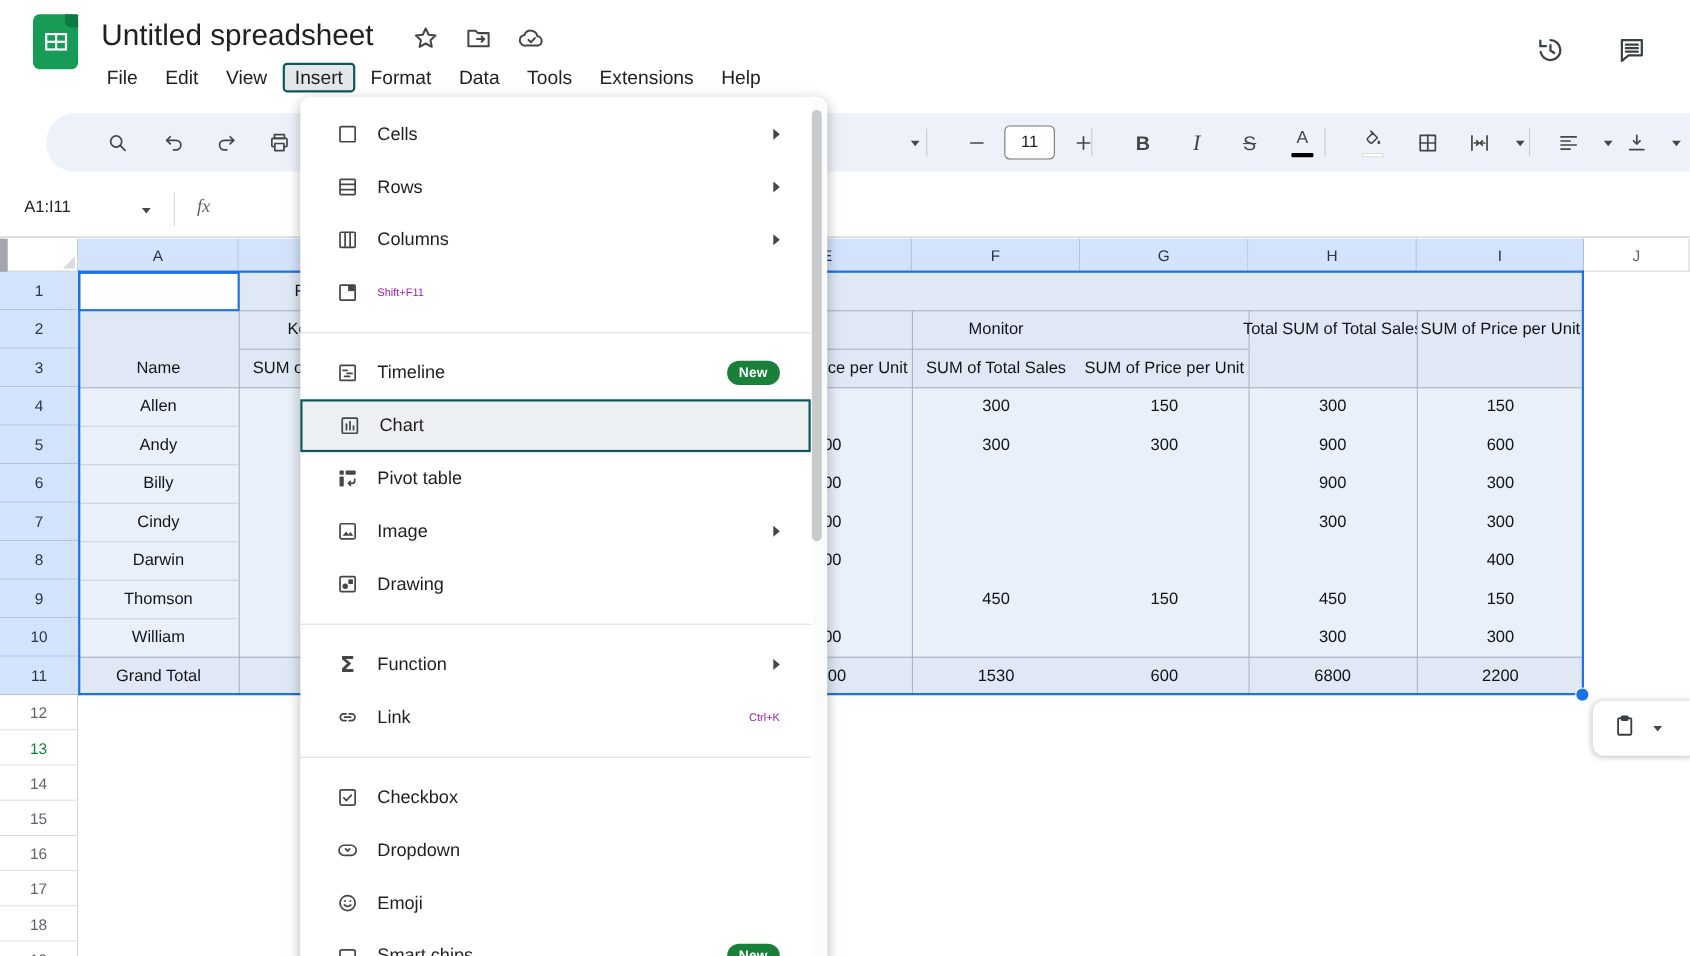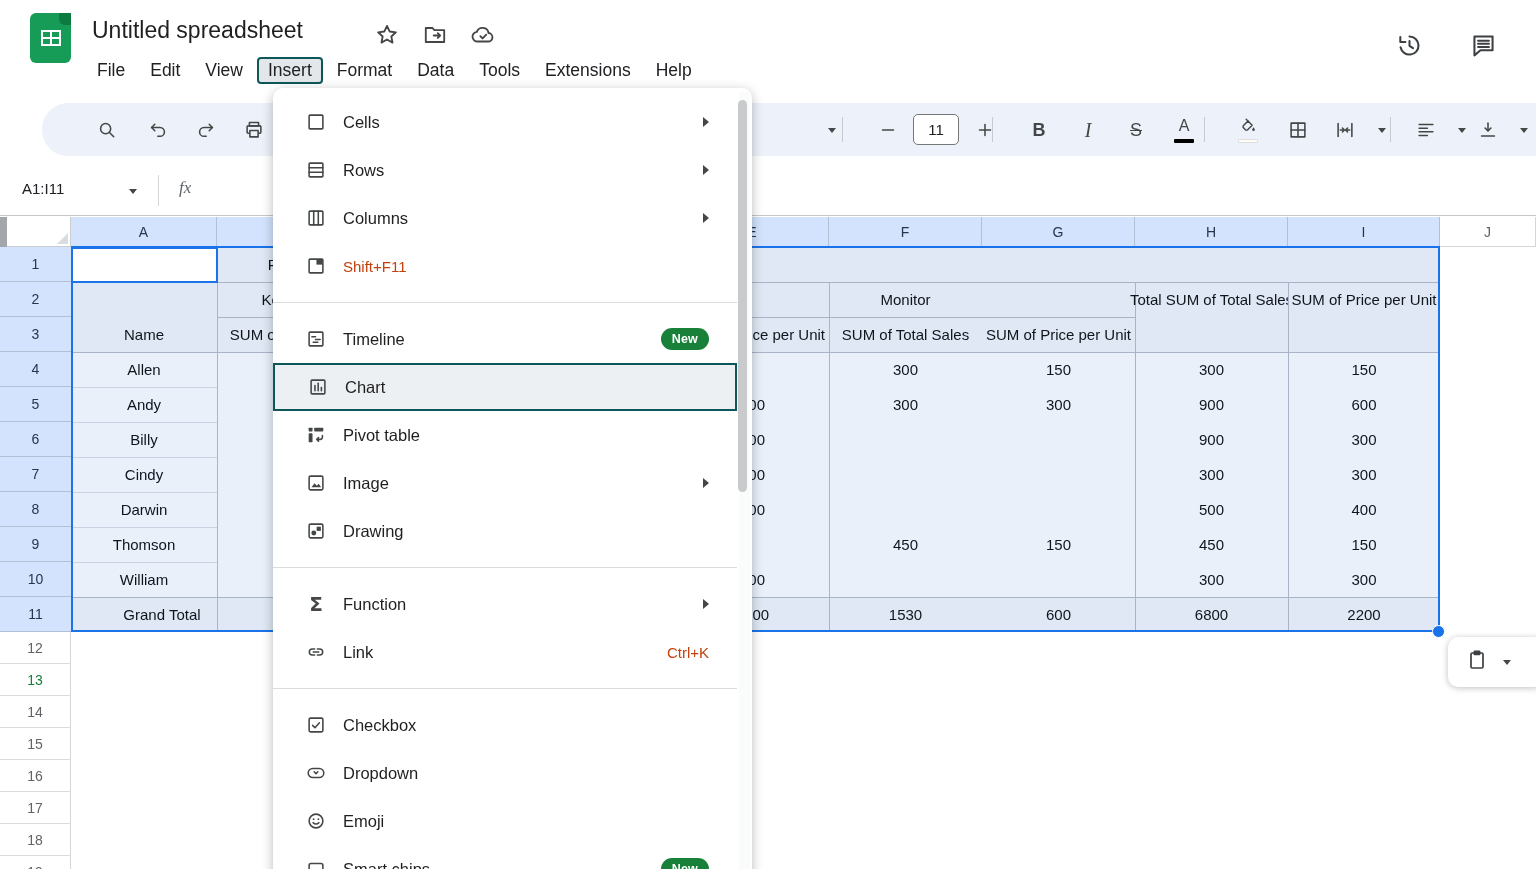--- a/index.html
+++ b/index.html
@@ -5,21 +5,21 @@
   *{box-sizing:border-box;margin:0;padding:0}
   html,body{width:1536px;height:869px;overflow:hidden;background:#fff;
     font-family:"Liberation Sans",sans-serif;color:#1f1f1f}
 
   
   #topbar{position:absolute;left:0;top:0;width:1536px;height:96px;background:#fff;z-index:10}
   #logo{position:absolute;left:30px;top:13px;width:41px;height:50px;border-radius:6px;display:flex;align-items:center;justify-content:center}
   #logo .fold{position:absolute;right:0;top:0;width:12px;height:12px;border-bottom-left-radius:6px}
   #logo .grid{width:20px;height:16px;background:#fff;display:grid;grid-template-columns:1fr 1fr;grid-template-rows:1fr 1fr;gap:2px;padding:2px}
   #logo .grid i{background:transparent;border:0}
-  #doc-title{position:absolute;left:92px;top:17px;font-size:23px;color:#1f1f1f;white-space:nowrap}
+  #doc-title{position:absolute;left:92px;top:17px;font-size:27px;color:#1f1f1f;white-space:nowrap}
   .title-ic{position:absolute;top:22px;width:26px;height:26px;color:#444746;display:flex;align-items:center;justify-content:center}
   .right-ic{position:absolute;top:28px;width:34px;height:34px;color:#3c4043;display:flex;align-items:center;justify-content:center}
 
   
   #menubar{position:absolute;left:86px;top:53px;height:34px;display:flex;align-items:center;z-index:10}
   .mb-item{font-size:17.5px;color:#202124;padding:3px 11px;margin-right:3px;border-radius:4px;white-space:nowrap}
   .mb-item.active{border:2px solid #0e5759;background:#e4e7ea;padding:1px 9px}
 
   
   #toolbar{position:absolute;left:42px;top:103px;width:1494px;height:53px;background:#edf2fa;border-radius:26px 0 0 26px;z-index:10}
@@ -53,21 +53,21 @@
   #corner-box{position:absolute;left:0;top:0;width:71px;height:30px;background:#fff;border-right:1px solid #c9ccd1;border-bottom:1px solid #c9ccd1}
   #corner-box .tri{position:absolute;right:2px;bottom:2px;width:0;height:0;border-left:11px solid transparent;border-bottom:11px solid #d9dce0}
 
   
   #insert-menu{position:absolute;left:273px;top:88px;width:479px;height:810px;background:#fff;border-radius:10px;box-shadow:0 3px 12px rgba(0,0,0,.28);z-index:50;padding-top:10px}
   #menu-scroll-track{position:absolute;right:2px;top:4px;width:11px;height:800px;background:#fafbfb}
   #menu-scroll-thumb{position:absolute;right:3px;top:8px;width:9px;height:392px;background:#c8cacc;border-radius:5px}
   .mi{position:relative;height:48px;display:flex;align-items:center;padding:0 28px 0 31px;width:464px}
   .mi .ic{width:24px;height:24px;margin-right:15px;color:#434746;display:flex;align-items:center;justify-content:center;flex:none}
   .mi .lbl{font-size:16.5px;color:#1f1f1f;flex:1}
-  .mi .sc{font-size:15px;color:#c2410c}
+  .mi .sc{font-size:10px;color:#a21caf}
   .mi .subarrow{width:0;height:0;border-top:5px solid transparent;border-bottom:5px solid transparent;border-left:6px solid #444746}
   .mi .badge{color:#fff;font-size:12.5px;font-weight:bold;padding:4px 11px;border-radius:11px;letter-spacing:.2px}
   .mi.active{border:2px solid #0e5759;background:#edf0f2;width:464px}
   .mdivider{height:1px;background:#dadce0;margin:12px 0;width:464px}
   .sigma{font-size:20px;font-weight:bold;font-family:"DejaVu Sans",sans-serif}
 
   
   #paste-card{position:absolute;left:1448px;top:637px;width:96px;height:50px;background:#fff;border-radius:10px;box-shadow:0 1px 6px rgba(0,0,0,.25);z-index:20;display:flex;align-items:center;padding-left:17px;gap:14px;color:#3c4043}
 </style>
 </head>
@@ -327,32 +327,31 @@
     <div class="cell" style="left: 71px; top: 205px; width: 146px; height: 35px;">Billy</div>
     <div class="cell" style="left: 676px; top: 205px; width: 153px; height: 35px;">300</div>
     <div class="cell" style="left: 1135px; top: 205px; width: 153px; height: 35px;">900</div>
     <div class="cell" style="left: 1288px; top: 205px; width: 152px; height: 35px;">300</div>
     <div class="cell" style="left: 71px; top: 240px; width: 146px; height: 35px;">Cindy</div>
     <div class="cell" style="left: 676px; top: 240px; width: 153px; height: 35px;">300</div>
     <div class="cell" style="left: 1135px; top: 240px; width: 153px; height: 35px;">300</div>
     <div class="cell" style="left: 1288px; top: 240px; width: 152px; height: 35px;">300</div>
     <div class="cell" style="left: 71px; top: 275px; width: 146px; height: 35px;">Darwin</div>
     <div class="cell" style="left: 676px; top: 275px; width: 153px; height: 35px;">400</div>
-    <div class="cell" style="left: 1135px; top: 275px; width: 153px; height: 35px;">500</div>
     <div class="cell" style="left: 1288px; top: 275px; width: 152px; height: 35px;">400</div>
     <div class="cell" style="left: 71px; top: 310px; width: 146px; height: 35px;">Thomson</div>
     <div class="cell" style="left: 829px; top: 310px; width: 153px; height: 35px;">450</div>
     <div class="cell" style="left: 982px; top: 310px; width: 153px; height: 35px;">150</div>
     <div class="cell" style="left: 1135px; top: 310px; width: 153px; height: 35px;">450</div>
     <div class="cell" style="left: 1288px; top: 310px; width: 152px; height: 35px;">150</div>
     <div class="cell" style="left: 71px; top: 345px; width: 146px; height: 35px;">William</div>
     <div class="cell" style="left: 676px; top: 345px; width: 153px; height: 35px;">300</div>
     <div class="cell" style="left: 1135px; top: 345px; width: 153px; height: 35px;">300</div>
     <div class="cell" style="left: 1288px; top: 345px; width: 152px; height: 35px;">300</div>
-    <div class="cell" style="left: 71px; top: 380px; width: 146px; height: 35px; margin-left: 18px;">Grand Total</div>
+    <div class="cell" style="left: 71px; top: 380px; width: 146px; height: 35px;">Grand Total</div>
     <div class="cell" style="left: 676px; top: 380px; width: 153px; height: 35px;">1600</div>
     <div class="cell" style="left: 829px; top: 380px; width: 153px; height: 35px;">1530</div>
     <div class="cell" style="left: 982px; top: 380px; width: 153px; height: 35px;">600</div>
     <div class="cell" style="left: 1135px; top: 380px; width: 153px; height: 35px;">6800</div>
     <div class="cell" style="left: 1288px; top: 380px; width: 152px; height: 35px;">2200</div>
     <div class="" id="active-cell" style="left: 71px; top: 30px; width: 147px; height: 36px;"></div>
     <div class="selborder" style="left: 71px; top: 29px; width: 1369px; height: 2px;"></div>
     <div class="selborder" style="left: 71px; top: 413px; width: 1369px; height: 2px;"></div>
     <div class="selborder" style="left: 71px; top: 29px; width: 2px; height: 386px;"></div>
     <div class="selborder" style="left: 1438px; top: 29px; width: 2px; height: 386px;"></div>

